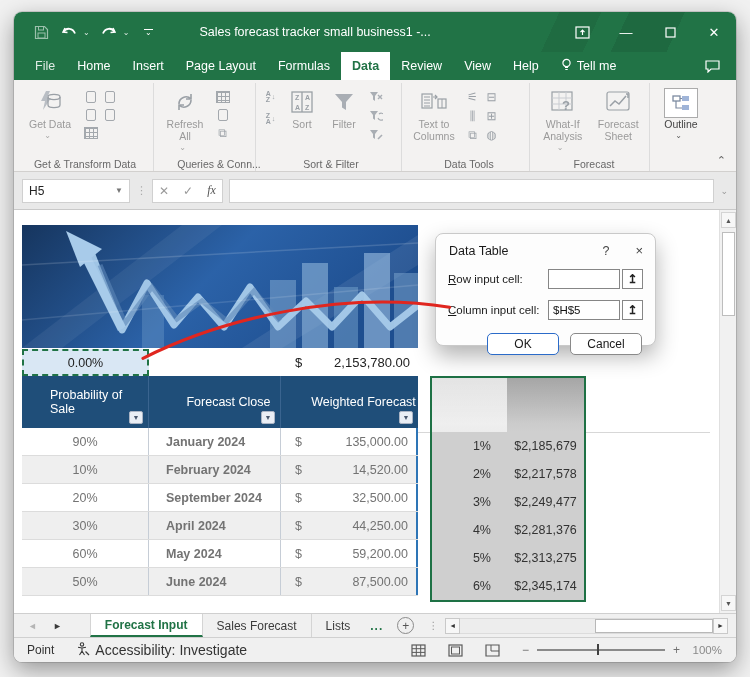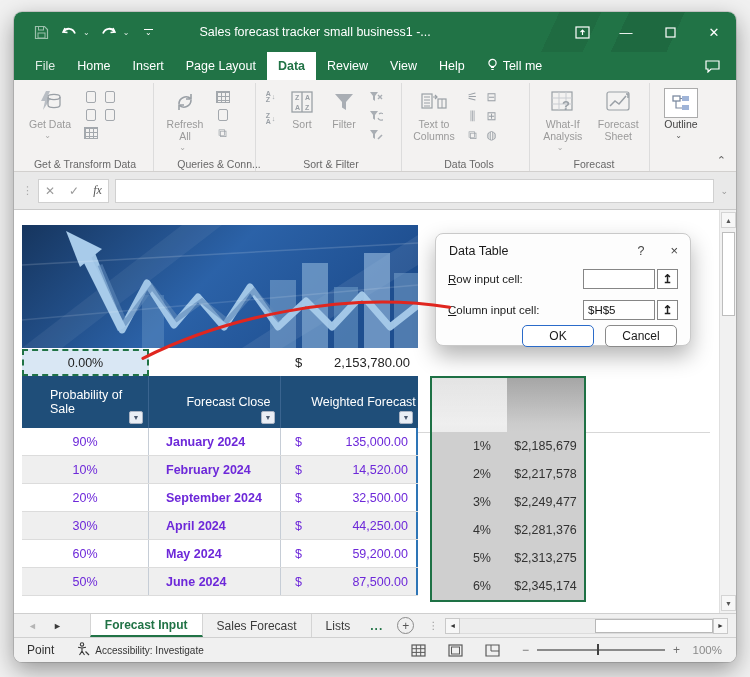--- a/index.html
+++ b/index.html
@@ -82,21 +82,21 @@
 
   .thead { position:absolute; left:8px; top:166px; width:396px; height:52px; display:flex; }
   .hcell { background:#1f4e79; color:#fff; font-size:12.5px; position:relative;
     display:flex; align-items:center; justify-content:center; border-right:1px solid #3a648f;padding-left:28px; }
   .hcell:last-child { border-right:none; }
   .filterbtn { position:absolute; right:5px; bottom:4px; width:14px; height:13px;
     background:#e9eef5; border:1px solid #aab4c4; border-radius:2px; color:#49586e;
     font-size:7px; display:flex; align-items:center; justify-content:center; }
 
   .trows { position:absolute; left:8px; top:218px; width:396px; }
-  .trow { display:flex; height:28px; border-bottom:1px solid #dcdcdc; font-size:12.5px; color:#6d28d9;}
+  .trow { display:flex; height:28px; border-bottom:1px solid #dcdcdc; font-size:12.5px; color:#737373;}
   .trow.alt { background:#efefef; }
   .tc { display:flex; align-items:center; border-right:1px solid #c6cdd6; }
   .tc.p { width:127px; justify-content:center; }
   .tc.m { width:132px; padding-left:17px;font-weight:bold; }
   .tc.w { width:137px; padding:0 8px 0 14px; border-right:2px solid #2e75b6; }
   .tc.w .amt { margin-left:auto; }
 
   .gridline-h { position:absolute; left:404px; top:222px; width:292px; height:1px; background:#d7d7d7; }
 
   .selection { position:absolute; left:416px; top:166px; width:156px; height:226px;
@@ -105,36 +105,36 @@
   .sel-head .h1 { width:75px; background:linear-gradient(#fdfdfd,#ececec); }
   .sel-head .h2 { width:77px; background:linear-gradient(#b9b9b9,#cfcfcf); }
   .sel-rows { background:#cfcfcf; }
   .srow2 { display:flex; height:28px; font-size:12.5px; color:#333; align-items:center; }
   .srow2 .pct { width:75px; text-align:right; padding-right:16px; }
   .srow2 .val { width:77px; text-align:center; padding-right:0; }
   .sel-shade { position:absolute; left:0; top:0; right:0; height:46px;
     background:linear-gradient(rgba(0,0,0,.10), rgba(0,0,0,0)); pointer-events:none; }
 
   
-  .dialog { position:absolute; left:421px; top:23px; width:256px; height:113px;
+  .dialog { position:absolute; left:421px; top:23px; width:221px; height:113px;
     background:#fdfdfd; border:1px solid #c9c9c9; border-radius:8px; z-index:30;
     box-shadow:0 10px 22px rgba(0,0,0,.30); font-size:12px; color:#1a1a1a; }
   .dlg-title { display:flex; align-items:center; padding:9px 12px 0 13px; font-size:12.5px; }
   .dlg-title .t { flex:1; }
   .dlg-help { color:#444; margin-right:26px; font-size:12.5px; }
   .dlg-close { color:#444; font-size:13px; }
   .dlg-row { display:flex; align-items:center; padding:0 12px; margin-top:11px; }
   .dlg-row .lbl { flex:1; font-size:11.5px; color:#1a1a1a;}
   .accel { text-decoration:underline; }
   .dlg-input { width:72px; height:20px; border:1px solid #868686; background:#fff;
     font-size:11.5px; padding:0 4px; font-family:"Liberation Sans",sans-serif; color:#111;}
   .collapse-btn { width:21px; height:20px; border:1px solid #868686; background:#fff;
     margin-left:2px; display:flex; align-items:center; justify-content:center;
     font-size:12px; color:#222; font-weight:bold; }
-  .dlg-btns { display:flex; justify-content:flex-end; gap:11px; padding:0 13px; margin-top:5px;}
+  .dlg-btns { display:flex; justify-content:flex-end; gap:11px; padding:0 13px; margin-top:13px;}
   .dlg-btn { width:72px; height:22px; border:1px solid #8a8a8a; border-radius:5px;
     background:#fff; font-size:12px; display:flex; align-items:center; justify-content:center; color:#1a1a1a;}
   .dlg-btn.primary { border:1.6px solid #2b6bc9; }
 
   .annot { position:absolute; left:0; top:0; width:100%; height:100%;
     pointer-events:none; z-index:40; }
 
   
   .vscroll { position:absolute; right:0; top:0; width:17px; height:100%;
     background:#f1f1f1; border-left:1px solid #e0e0e0; }
@@ -162,21 +162,21 @@
   .hs-btn { width:15px; height:16px; background:#f7f7f7; border:1px solid #c9c9c9;
     color:#333; font-size:7px; display:flex; align-items:center; justify-content:center; }
   .hs-track { flex:1; height:16px; background:#ededed; border-top:1px solid #dcdcdc; border-bottom:1px solid #dcdcdc; position:relative;}
   .hs-thumb { position:absolute; right:0; top:0; width:118px; height:100%;
     background:#fff; border:1px solid #b8b8b8; }
 
   
   .statusbar { height:25px; background:#f0f0f0; border-top:1px solid #d0d0d0;
     display:flex; align-items:center; font-size:12px; color:#333; flex:0 0 auto; }
   .sb-mode { margin-left:13px; }
-  .sb-acc { display:flex; align-items:center; gap:5px; margin-left:22px; font-size:10px;}
+  .sb-acc { display:flex; align-items:center; gap:5px; margin-left:22px; font-size:14px;}
   .sb-right { margin-left:auto; display:flex; align-items:center; gap:22px; padding-right:14px;}
   .viewic { color:#5a5a5a; display:flex; align-items:center; }
   .zoomer { display:flex; align-items:center; gap:8px; color:#707070; }
   .zoom-track { width:128px; height:1.5px; background:#8a8a8a; position:relative; }
   .zoom-thumb { position:absolute; left:60px; top:-5px; width:2.5px; height:11px; background:#404040; }
   .zoom-pct { color:#8a8a8a; font-size:11.5px; width:34px; text-align:right;}
 </style>
 </head>
 <body>
 
@@ -227,20 +227,21 @@
       </div>
       <div class="winbtn">✕</div>
     </div>
   </div>
 
   <div class="ribbontabs">
     <div class="rtab file">File</div>
     <div class="rtab">Home</div>
     <div class="rtab">Insert</div>
     <div class="rtab">Page Layout</div>
+    <div class="rtab">Formulas</div>
     <div class="rtab active">Data</div>
     <div class="rtab">Review</div>
     <div class="rtab">View</div>
     <div class="rtab">Help</div>
     <div class="rtab tellme">
       <span>
         <svg width="11" height="14" viewBox="0 0 11 14">
             <circle cx="5.5" cy="5" r="3.6" fill="none" stroke="#fff" stroke-width="1.2"></circle>
             <path d="M4 9.5h3M4.3 11.5h2.4" stroke="#fff" stroke-width="1.2"></path>
           </svg>
@@ -432,20 +433,24 @@
 
     <div class="rlabel" style="left:2px; width:138px; right:auto;">Get &amp; Transform Data</div>
     <div class="rlabel" style="left:154px; width:102px; right:auto;">Queries &amp; Conn...</div>
     <div class="rlabel" style="left:244px; width:146px; right:auto;">Sort &amp; Filter</div>
     <div class="rlabel" style="left:391px; width:128px; right:auto;">Data Tools</div>
     <div class="rlabel" style="left:520px; width:120px; right:auto;">Forecast</div>
     <div class="collapse">⌃</div>
   </div>
 
   <div class="formulabar">
+    <div class="namebox">
+      <span class="nbtext">H5</span>
+      <span class="nbarrow">▼</span>
+    </div>
     <span class="fsep">⋮</span>
     <div class="fbtns">
       <span>✕</span>
       <span>✓</span>
       <span style="font-style:italic; font-family:'Liberation Serif',serif; color:#555;">fx</span>
     </div>
     <div class="fxinput"></div>
     <span class="fbchev">⌄</span>
   </div>
 

